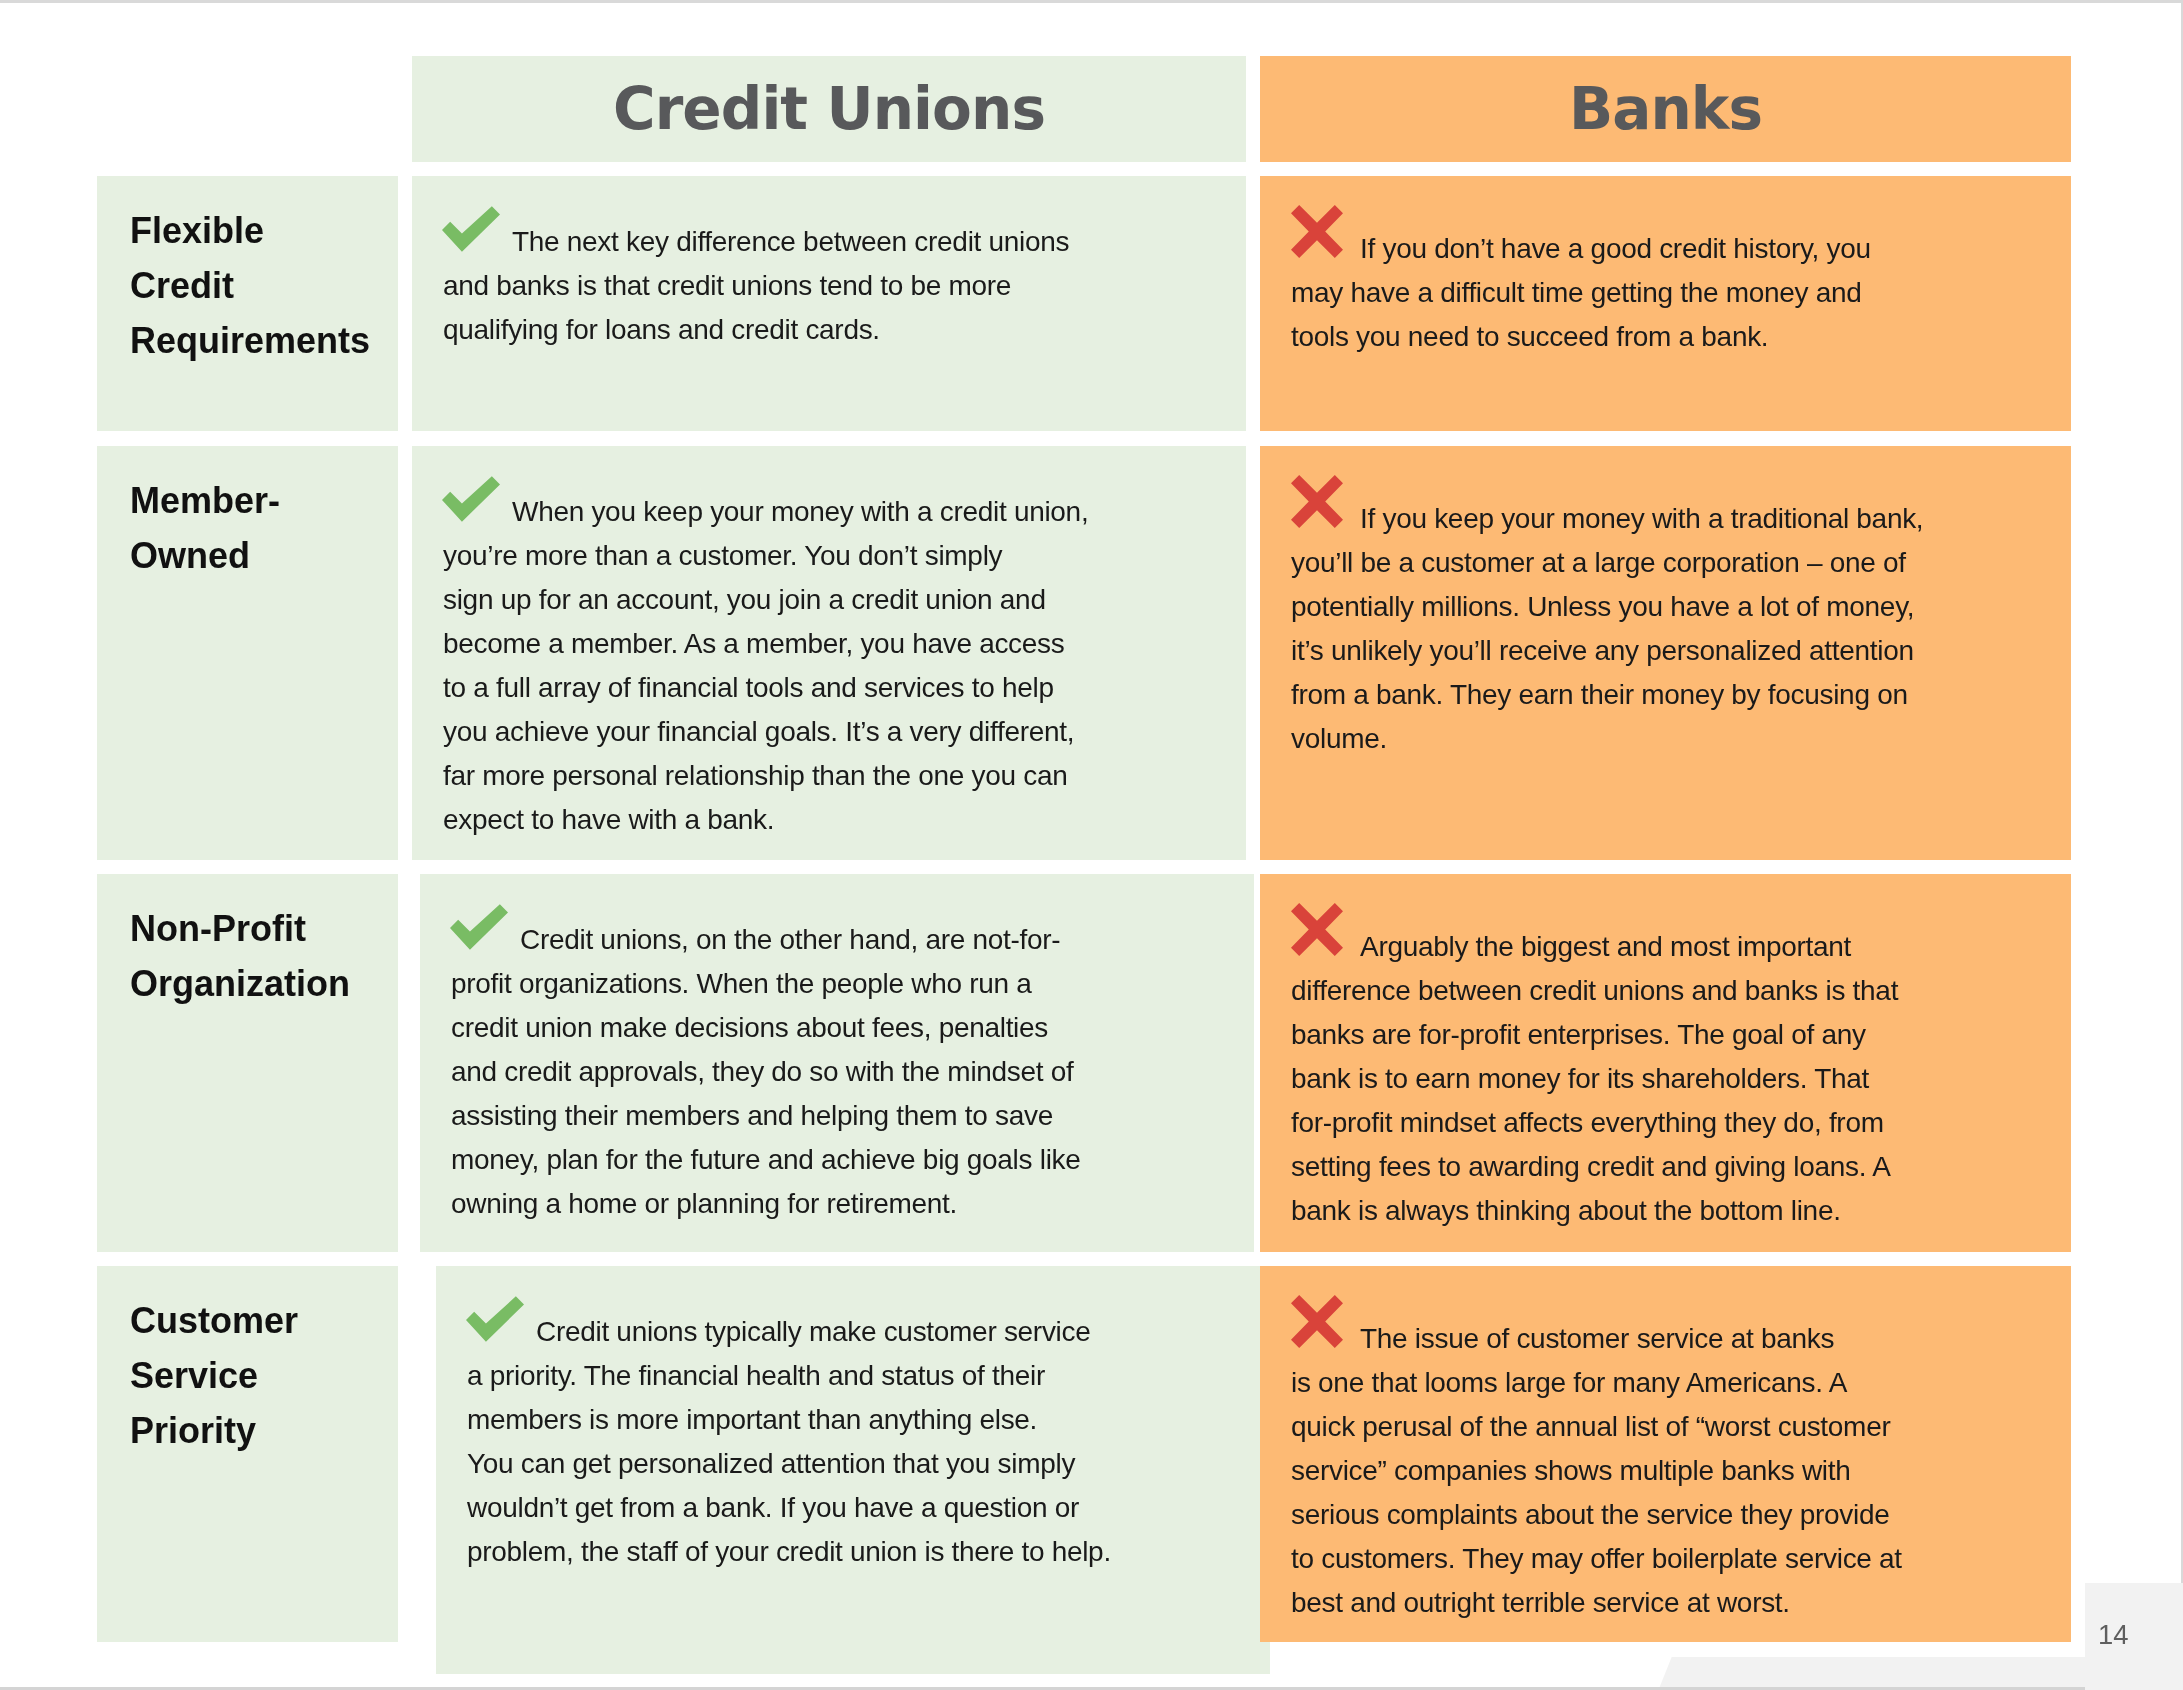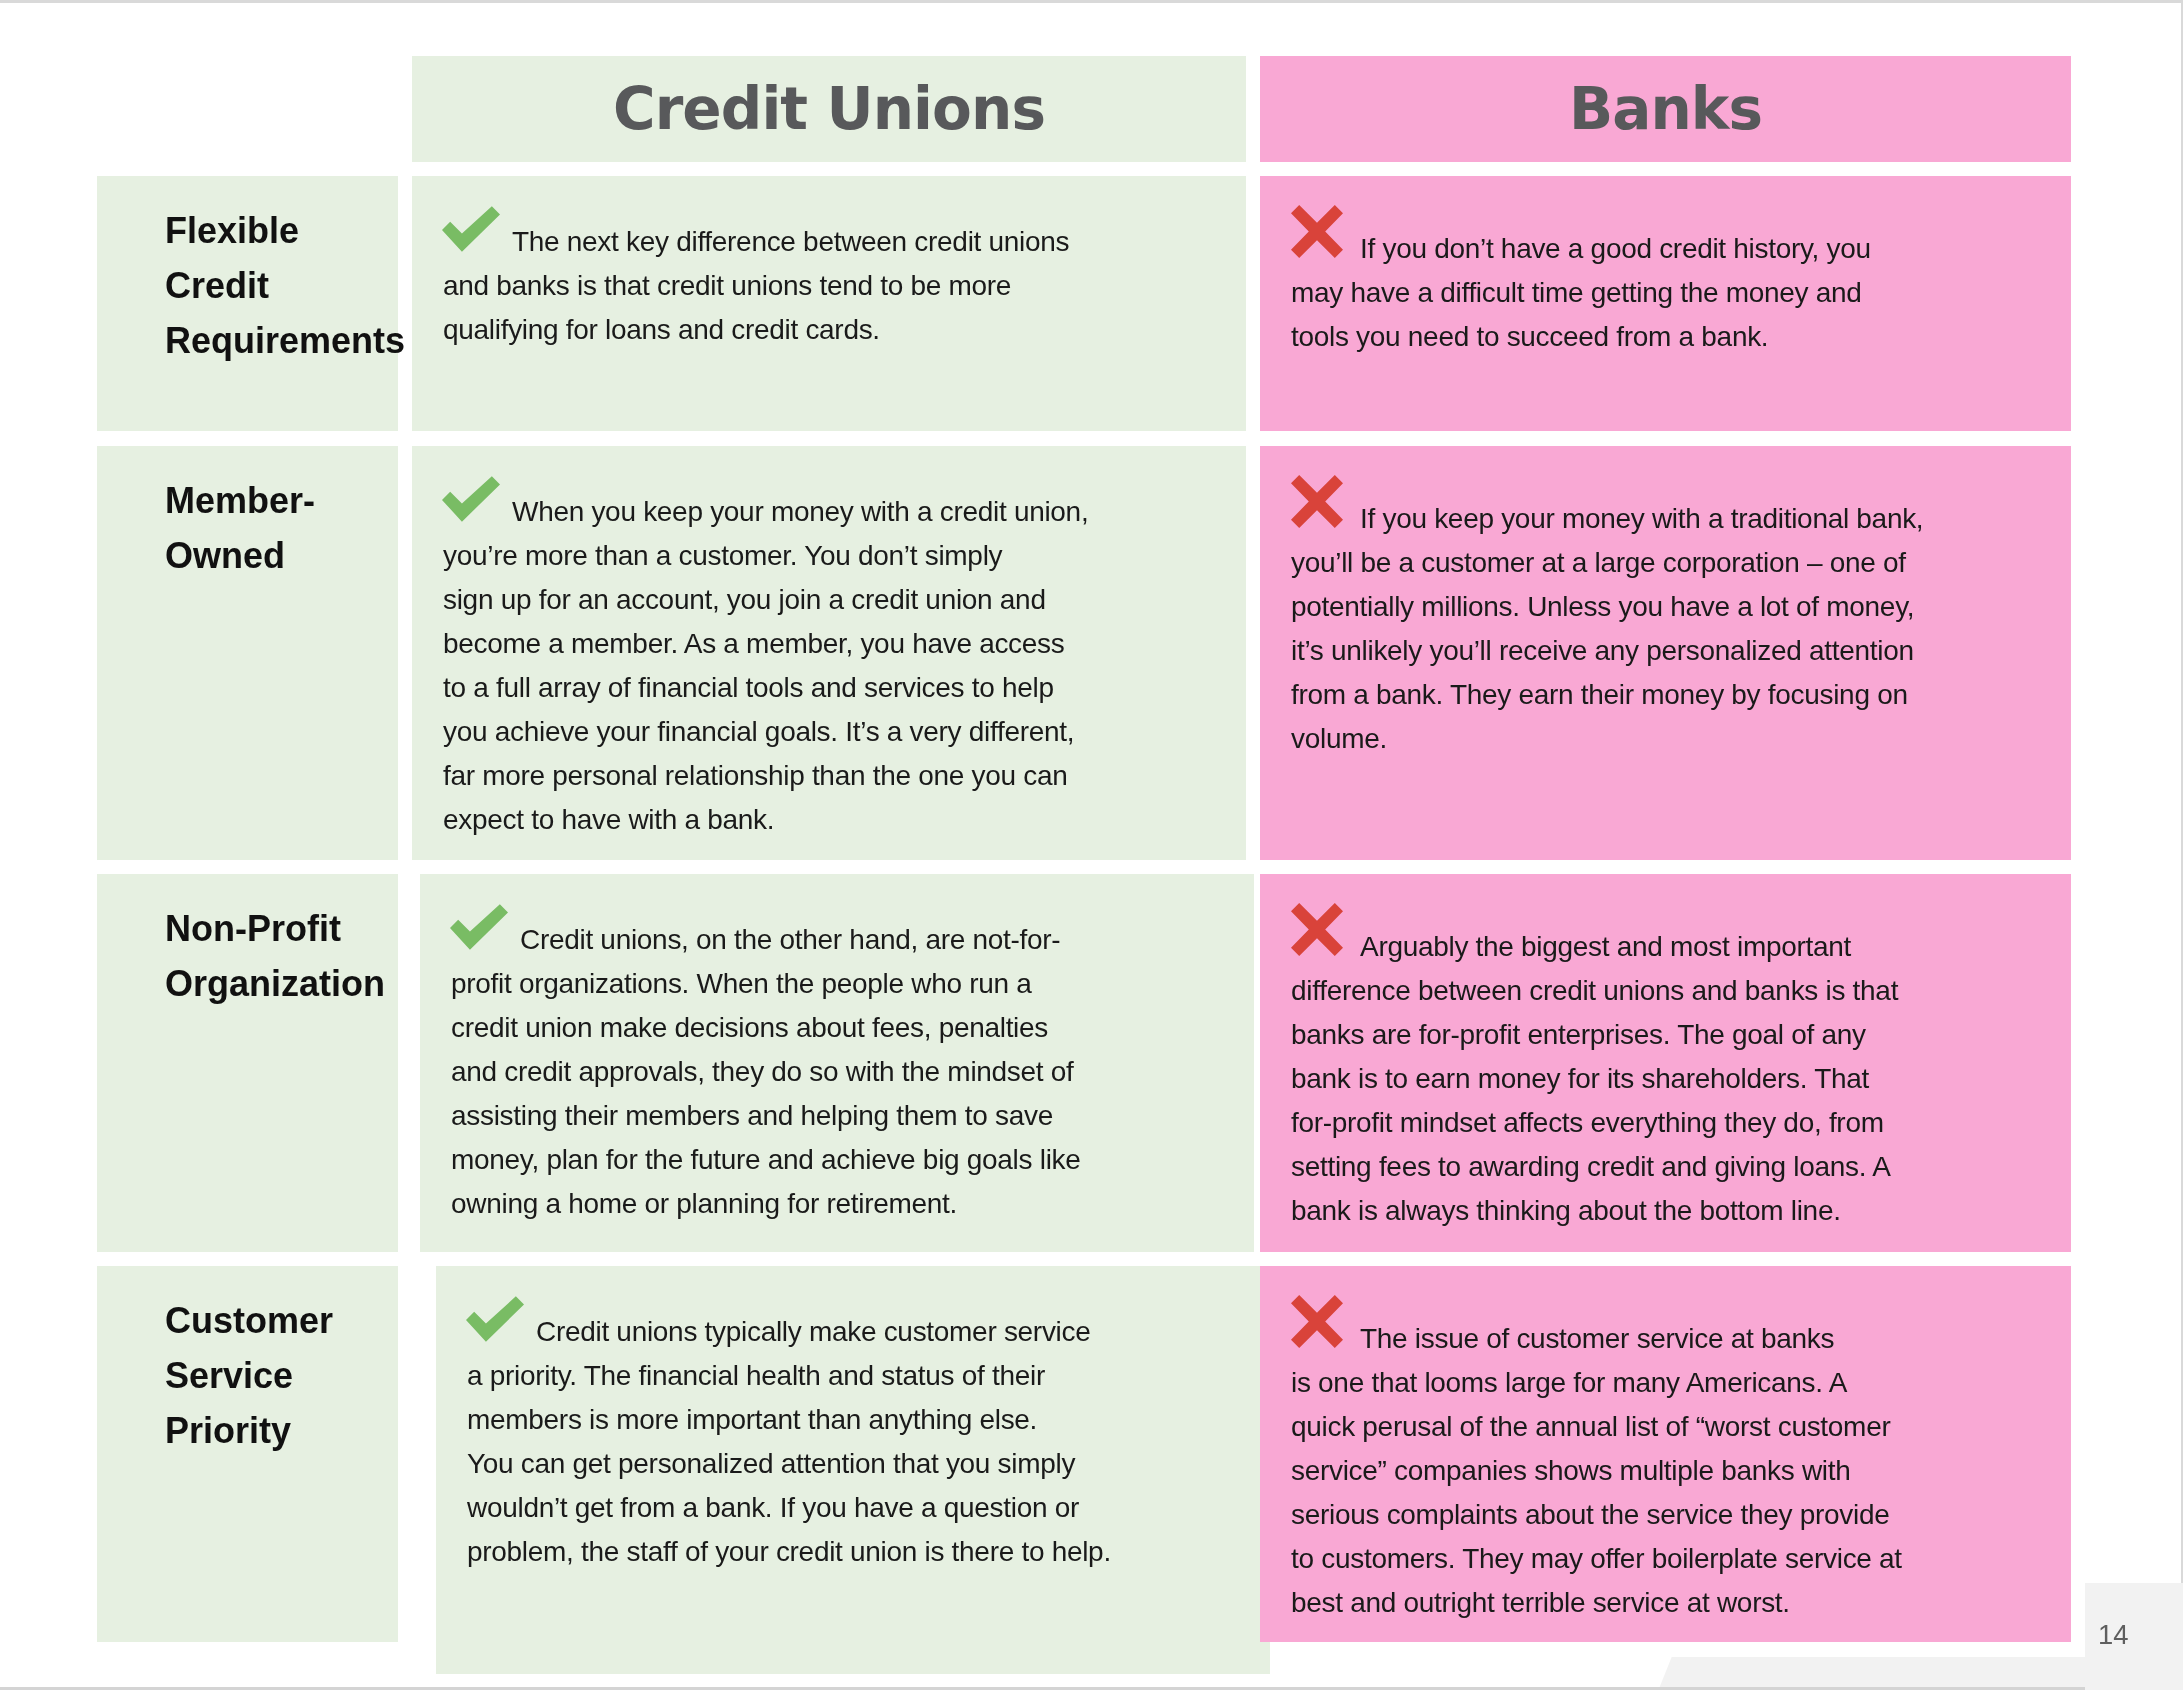--- a/index.html
+++ b/index.html
@@ -20,35 +20,35 @@
     position: absolute; left: 2085px; top: 1583px; width: 99px; height: 107px;
     background: #f2f2f2;
   }
   .page-num {
     position: absolute; left: 2098px; top: 1619px; font-size: 27.4px; color: #5f5f5f;
     font-family: "Liberation Sans", sans-serif;
     text-align: center;
   }
   .cell { position: absolute; box-sizing: border-box; }
   .green { background: #e6f0e1; }
-  .blue { background: #f9a8d4; }
+  .blue { background: #fdba74; }
   .col-label { left: 97px; width: 301px; }
   .col-cu { left: 412px; width: 834px; }
   .col-bank { left: 1260px; width: 811px; }
 
   .header-cell { top: 56px; height: 106px; display: flex; align-items: center; justify-content: center; }
   .header-title {
     font-family: "DejaVu Sans", sans-serif; font-weight: bold; font-size: 58px;
     color: #58595b; letter-spacing: -0.9px;
   }
 
   .label-text {
     position: absolute; left: 33px; top: 27.4px;
     font-family: "Liberation Sans", sans-serif; font-weight: bold;
-    font-size: 36px; line-height: 55px; color: #111111; margin-left: 35px;
+    font-size: 36px; line-height: 55px; color: #111111;
   }
   .label-text span { display: block; white-space: nowrap; }
 
   .body-text {
     position: absolute; left: 31px; top: 44px;
     font-family: "Liberation Sans", sans-serif; font-size: 28px; line-height: 44px;
     color: #1a1a1a; letter-spacing: -0.3px;
   }
   .blue .body-text { top: 51px; }
   .body-text span { display: block; white-space: nowrap; }

